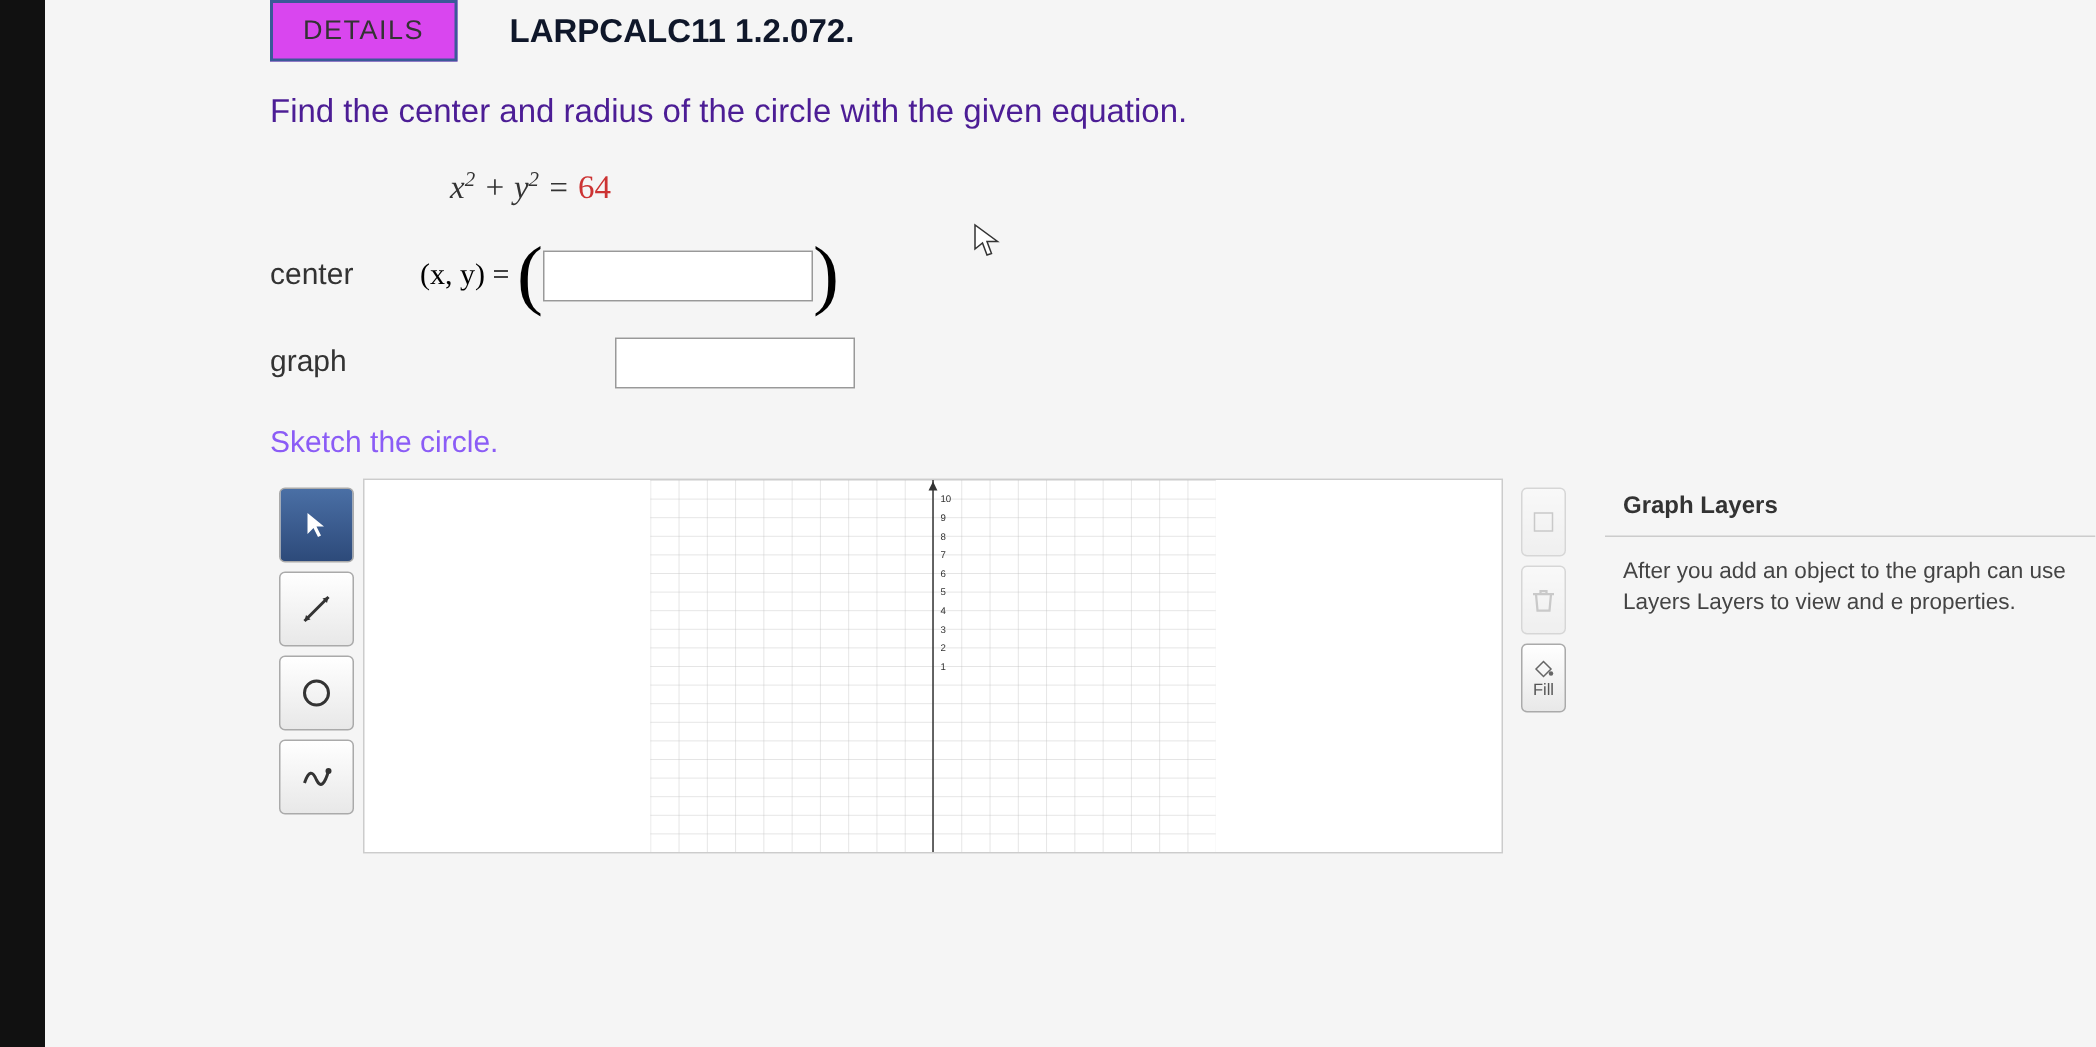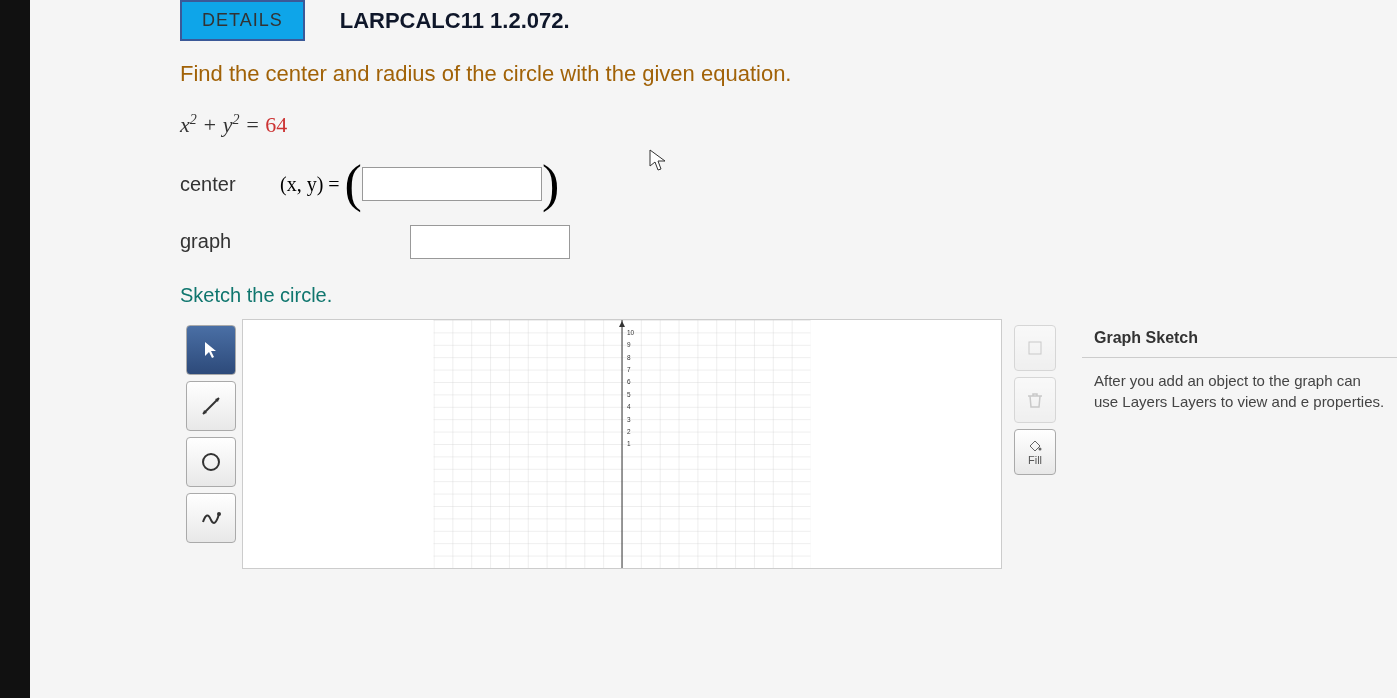--- a/index.html
+++ b/index.html
@@ -16,43 +16,44 @@
       width: 100%;
     }
     .top-bar {
       display: flex;
       align-items: center;
       gap: 15px;
       padding: 0 0 20px 180px;
     }
     .top-btn {
       border: 2px solid #3b5998;
-      background: #0ea5e9;
+      background: #d946ef;
       padding: 8px 20px;
       font-size: 18px;
       color: #333;
       cursor: pointer;
       text-transform: uppercase;
       letter-spacing: 1px;
     }
     .problem-ref {
       font-size: 22px;
       font-weight: bold;
       color: #0f172a;
       margin-left: 20px;
     }
     .prompt {
       font-size: 22px;
-      color: #a16207;
+      color: #4c1d95;
       margin-bottom: 25px;
     }
     .equation {
       font-size: 22px;
       font-style: italic;
       color: #333;
+      margin-left: 120px;
       margin-bottom: 25px;
       font-family: 'Times New Roman', serif;
     }
     .equation .sup { font-size: 14px; vertical-align: super; }
     .equation .num { color: #cc3333; font-style: normal; }
     .row {
       display: flex;
       align-items: center;
       margin-bottom: 20px;
     }
@@ -75,21 +76,21 @@
       border: 1px solid #999;
       background: white;
       height: 34px;
       width: 180px;
       font-size: 16px;
       padding: 0 8px;
     }
     .answer-input.small { width: 160px; }
     .sketch-label {
       font-size: 20px;
-      color: #0f766e;
+      color: #8b5cf6;
       margin: 25px 0 12px 0;
     }
     .graph-area {
       display: flex;
       align-items: flex-start;
       gap: 0;
     }
     .tool-palette {
       display: flex;
       flex-direction: column;
@@ -121,21 +122,21 @@
     }
     .grid-svg { width: 100%; height: 100%; }
     .side-tools {
       display: flex;
       flex-direction: column;
       gap: 6px;
       padding: 6px 6px 6px 12px;
       align-items: center;
     }
     .side-btn {
-      width: 42px;
+      width: 30px;
       height: 46px;
       border: 1px solid #aaa;
       background: linear-gradient(#fff, #e8e8e8);
       border-radius: 4px;
       cursor: pointer;
       display: flex;
       align-items: center;
       justify-content: center;
       font-size: 12px;
       color: #555;
@@ -273,21 +274,21 @@
           <svg width="16" height="14" viewBox="0 0 16 14">
               <path d="M3 8 L8 3 L13 8 L8 13 Z" fill="none" stroke="#666"></path>
               <circle cx="13" cy="11" r="1.5" fill="#666"></circle>
             </svg>
           <span style="font-size:11px">Fill</span>
         </div>
       </div>
     </div>
 
     <div class="layers-panel">
-      <div class="layers-header">Graph Sketch</div>
+      <div class="layers-header">Graph Layers</div>
       <div class="layers-help">After you add an object to the graph can use Layers Layers to view and e properties.</div>
     </div>
   </div>
 </div>
 
 <svg class="cursor-svg" viewBox="0 0 20 24">
   <path d="M2 2 L2 18 L7 14 L10 22 L13 21 L10 13 L17 13 Z" fill="white" stroke="#333" stroke-width="1"></path>
 </svg>
 
 </body></html>

